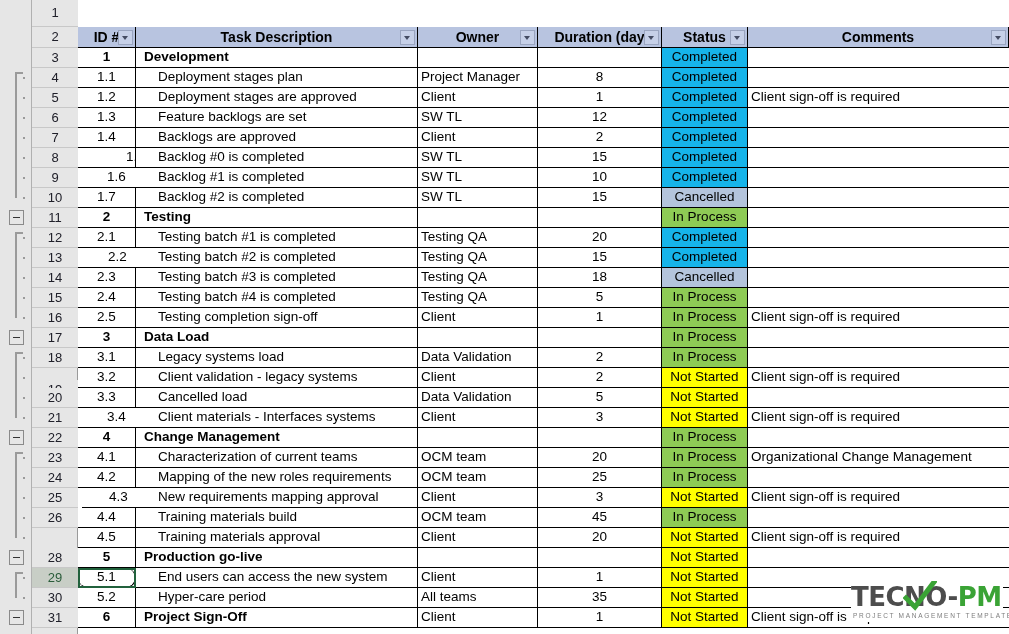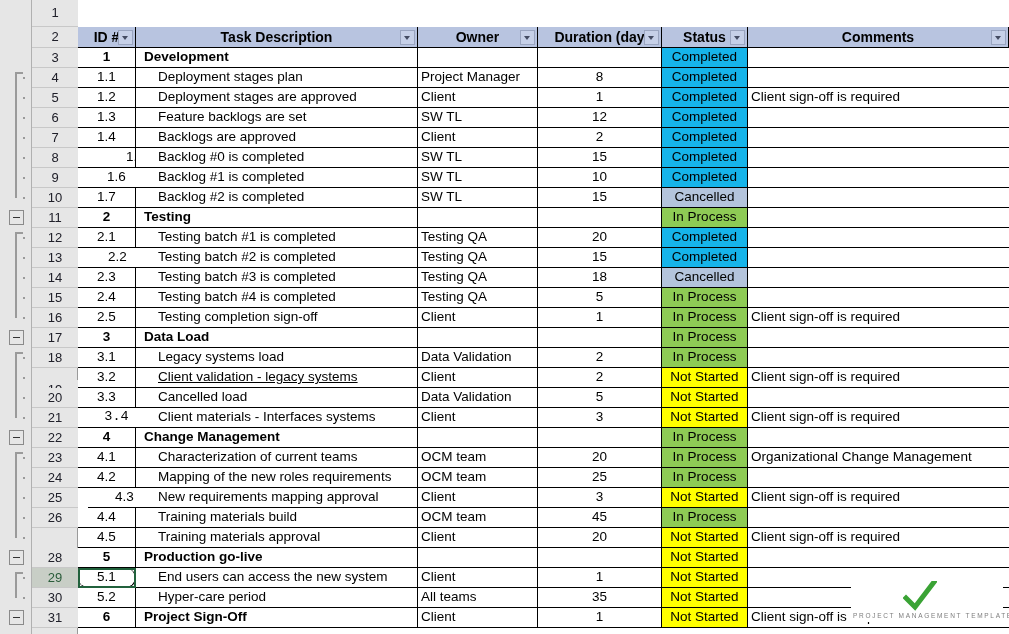--- a/index.html
+++ b/index.html
@@ -424,32 +424,32 @@
         <div class="cell c-center" style="left: 460px; top: 328px; width: 124px; height: 20px;"><span></span></div>
         <div class="cell c-center" style="left: 584px; top: 328px; width: 86px; height: 20px; background: rgb(142, 203, 85);"><span>In Process</span></div>
         <div class="cell c-left noborder" style="left: 670px; top: 328px; width: 261px; height: 20px;"><span></span></div>
         <div class="cell c-center" style="left: 0px; top: 348px; width: 58px; height: 20px;"><span>3.1</span></div>
         <div class="cell c-left" style="left: 58px; top: 348px; width: 282px; height: 20px; padding-left: 22px;"><span>Legacy systems load</span></div>
         <div class="cell c-left" style="left: 340px; top: 348px; width: 120px; height: 20px;"><span>Data Validation</span></div>
         <div class="cell c-center" style="left: 460px; top: 348px; width: 124px; height: 20px;"><span>2</span></div>
         <div class="cell c-center" style="left: 584px; top: 348px; width: 86px; height: 20px; background: rgb(142, 203, 85);"><span>In Process</span></div>
         <div class="cell c-left noborder" style="left: 670px; top: 348px; width: 261px; height: 20px;"><span></span></div>
         <div class="cell c-center" style="left: 0px; top: 368px; width: 58px; height: 20px;"><span>3.2</span></div>
-        <div class="cell c-left" style="left: 58px; top: 368px; width: 282px; height: 20px; padding-left: 22px; text-decoration: underline;"><span>Client validation - legacy systems</span></div>
+        <div class="cell c-left" style="left: 58px; top: 368px; width: 282px; height: 20px; padding-left: 22px;"><span>Client validation - legacy systems</span></div>
         <div class="cell c-left" style="left: 340px; top: 368px; width: 120px; height: 20px;"><span>Client</span></div>
         <div class="cell c-center" style="left: 460px; top: 368px; width: 124px; height: 20px;"><span>2</span></div>
         <div class="cell c-center" style="left: 584px; top: 368px; width: 86px; height: 20px; background: rgb(255, 255, 0);"><span>Not Started</span></div>
         <div class="cell c-left noborder" style="left: 670px; top: 368px; width: 261px; height: 20px;"><span>Client sign-off is required</span></div>
         <div class="cell c-center" style="left: 0px; top: 388px; width: 58px; height: 20px;"><span>3.3</span></div>
         <div class="cell c-left" style="left: 58px; top: 388px; width: 282px; height: 20px; padding-left: 22px;"><span>Cancelled load</span></div>
         <div class="cell c-left" style="left: 340px; top: 388px; width: 120px; height: 20px;"><span>Data Validation</span></div>
         <div class="cell c-center" style="left: 460px; top: 388px; width: 124px; height: 20px;"><span>5</span></div>
         <div class="cell c-center" style="left: 584px; top: 388px; width: 86px; height: 20px; background: rgb(255, 255, 0);"><span>Not Started</span></div>
         <div class="cell c-left noborder" style="left: 670px; top: 388px; width: 261px; height: 20px;"><span></span></div>
-        <div class="cell c-center" style="left: 0px; top: 408px; width: 78px; height: 20px; font-family: Liberation Mono, monospace;"><span>3.4</span></div>
+        <div class="cell c-center" style="left: 0px; top: 408px; width: 78px; height: 20px;"><span>3.4</span></div>
         <div class="cell c-left" style="left: 58px; top: 408px; width: 282px; height: 20px; padding-left: 22px;"><span>Client materials - Interfaces systems</span></div>
         <div class="cell c-left" style="left: 340px; top: 408px; width: 120px; height: 20px;"><span>Client</span></div>
         <div class="cell c-center" style="left: 460px; top: 408px; width: 124px; height: 20px;"><span>3</span></div>
         <div class="cell c-center" style="left: 584px; top: 408px; width: 86px; height: 20px; background: rgb(255, 255, 0);"><span>Not Started</span></div>
         <div class="cell c-left noborder" style="left: 670px; top: 408px; width: 261px; height: 20px;"><span>Client sign-off is required</span></div>
         <div class="cell c-center bold" style="left: 0px; top: 428px; width: 58px; height: 20px;"><span>4</span></div>
         <div class="cell c-left bold" style="left: 58px; top: 428px; width: 282px; height: 20px; padding-left: 8px;"><span>Change Management</span></div>
         <div class="cell c-left" style="left: 340px; top: 428px; width: 120px; height: 20px;"><span></span></div>
         <div class="cell c-center" style="left: 460px; top: 428px; width: 124px; height: 20px;"><span></span></div>
         <div class="cell c-center" style="left: 584px; top: 428px; width: 86px; height: 20px; background: rgb(142, 203, 85);"><span>In Process</span></div>
@@ -459,21 +459,21 @@
         <div class="cell c-left" style="left: 340px; top: 448px; width: 120px; height: 20px;"><span>OCM team</span></div>
         <div class="cell c-center" style="left: 460px; top: 448px; width: 124px; height: 20px;"><span>20</span></div>
         <div class="cell c-center" style="left: 584px; top: 448px; width: 86px; height: 20px; background: rgb(142, 203, 85);"><span>In Process</span></div>
         <div class="cell c-left noborder" style="left: 670px; top: 448px; width: 261px; height: 20px;"><span>Organizational Change Management</span></div>
         <div class="cell c-center" style="left: 0px; top: 468px; width: 58px; height: 20px;"><span>4.2</span></div>
         <div class="cell c-left" style="left: 58px; top: 468px; width: 282px; height: 20px; padding-left: 22px;"><span>Mapping of the new roles requirements</span></div>
         <div class="cell c-left" style="left: 340px; top: 468px; width: 120px; height: 20px;"><span>OCM team</span></div>
         <div class="cell c-center" style="left: 460px; top: 468px; width: 124px; height: 20px;"><span>25</span></div>
         <div class="cell c-center" style="left: 584px; top: 468px; width: 86px; height: 20px; background: rgb(142, 203, 85);"><span>In Process</span></div>
         <div class="cell c-left noborder" style="left: 670px; top: 468px; width: 261px; height: 20px;"><span></span></div>
-        <div class="cell c-center" style="left: 10px; top: 488px; width: 74px; height: 20px;"><span>4.3</span></div>
+        <div class="cell c-center" style="left: 4px; top: 488px; width: 74px; height: 20px;"><span>4.3</span></div>
         <div class="cell c-left" style="left: 58px; top: 488px; width: 282px; height: 20px; padding-left: 22px;"><span>New requirements mapping approval</span></div>
         <div class="cell c-left" style="left: 340px; top: 488px; width: 120px; height: 20px;"><span>Client</span></div>
         <div class="cell c-center" style="left: 460px; top: 488px; width: 124px; height: 20px;"><span>3</span></div>
         <div class="cell c-center" style="left: 584px; top: 488px; width: 86px; height: 20px; background: rgb(255, 255, 0);"><span>Not Started</span></div>
         <div class="cell c-left noborder" style="left: 670px; top: 488px; width: 261px; height: 20px;"><span>Client sign-off is required</span></div>
         <div class="cell c-center" style="left: 0px; top: 508px; width: 58px; height: 20px;"><span>4.4</span></div>
         <div class="cell c-left" style="left: 58px; top: 508px; width: 282px; height: 20px; padding-left: 22px;"><span>Training materials build</span></div>
         <div class="cell c-left" style="left: 340px; top: 508px; width: 120px; height: 20px;"><span>OCM team</span></div>
         <div class="cell c-center" style="left: 460px; top: 508px; width: 124px; height: 20px;"><span>45</span></div>
         <div class="cell c-center" style="left: 584px; top: 508px; width: 86px; height: 20px; background: rgb(142, 203, 85);"><span>In Process</span></div>
@@ -507,19 +507,22 @@
         <div class="cell c-left" style="left: 340px; top: 608px; width: 120px; height: 20px;"><span>Client</span></div>
         <div class="cell c-center" style="left: 460px; top: 608px; width: 124px; height: 20px;"><span>1</span></div>
         <div class="cell c-center" style="left: 584px; top: 608px; width: 86px; height: 20px; background: rgb(255, 255, 0);"><span>Not Started</span></div>
         <div class="cell c-left noborder" style="left: 670px; top: 608px; width: 261px; height: 20px;"><span>Client sign-off is required</span></div>
       </div>
 
     <div class="selbox" id="selBox" style="left: 0px; top: 568px; width: 58px; height: 20px;"></div>
   </div>
 
   <div class="logo">
+    <div class="logo-word">
+      <span>TEC</span><span>NO-</span><span class="logo-pm">PM</span>
+    </div>
     <svg class="logo-check" viewBox="0 0 34 30">
       <path d="M3 17 L12 26 L31 1" stroke="#3aa335" stroke-width="5" fill="none" stroke-linecap="square"></path>
     </svg>
     <div class="logo-tag">PROJECT MANAGEMENT TEMPLATES</div>
   </div>
 
 </div>
 
 </body></html>

